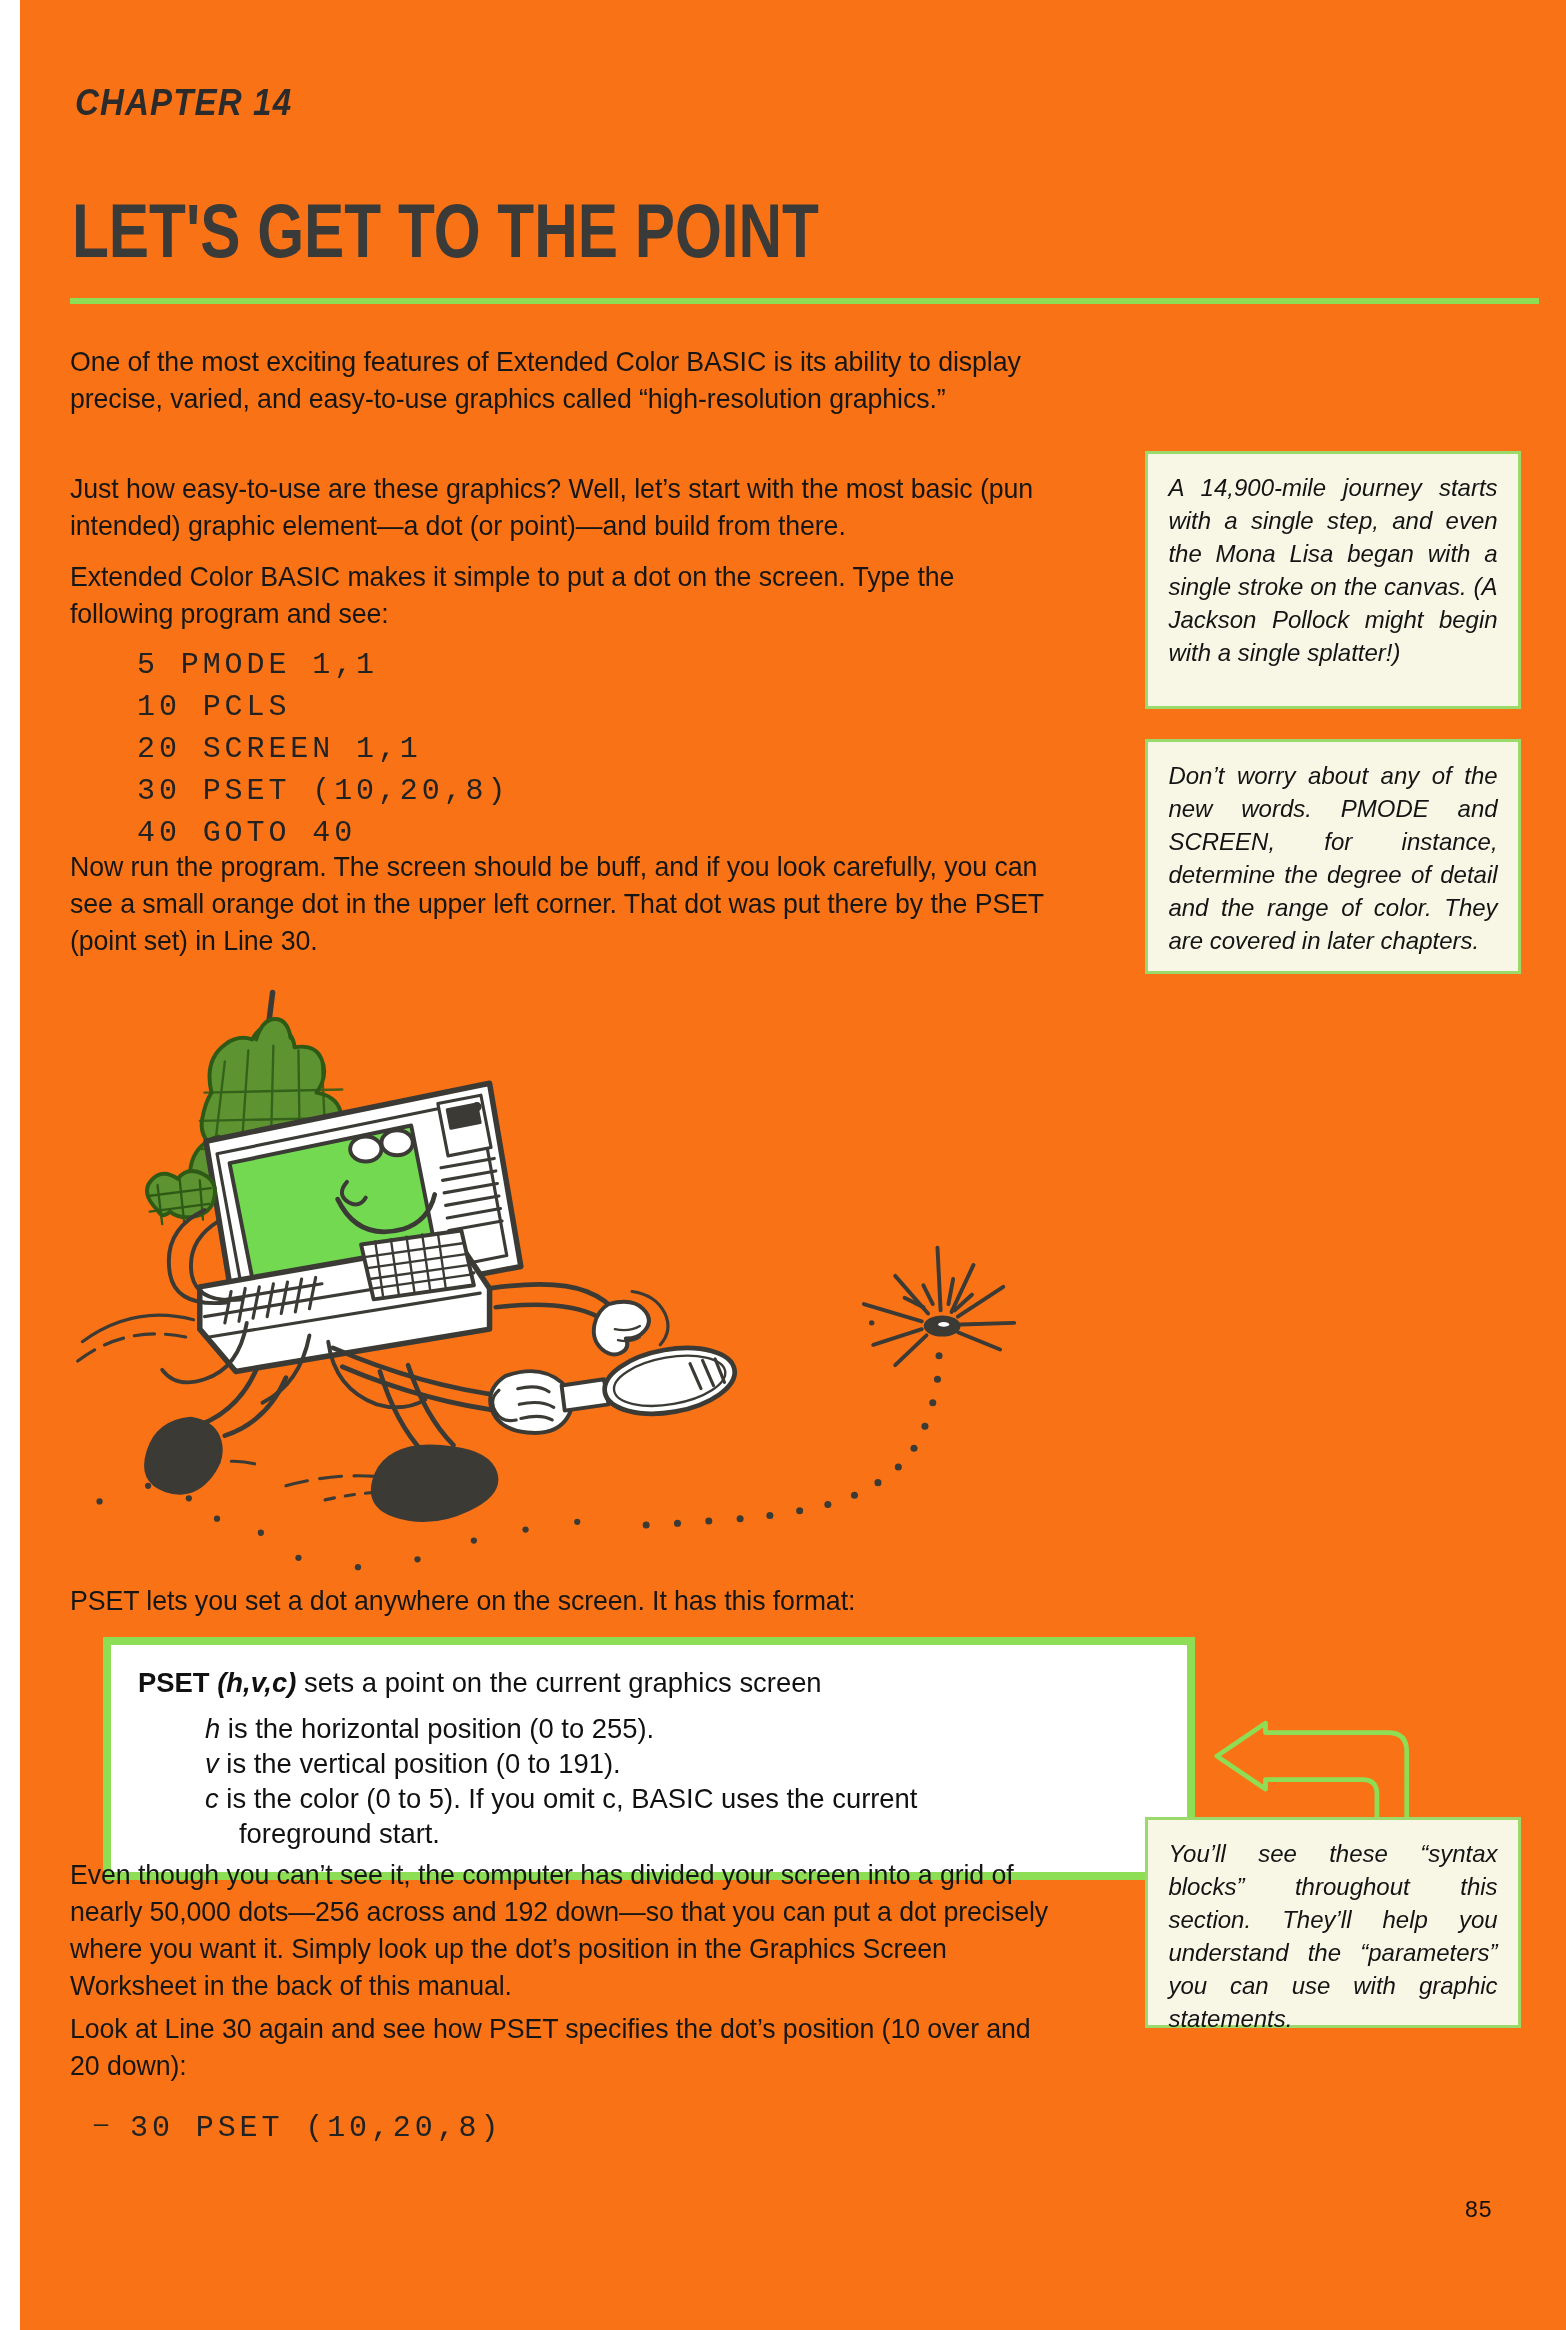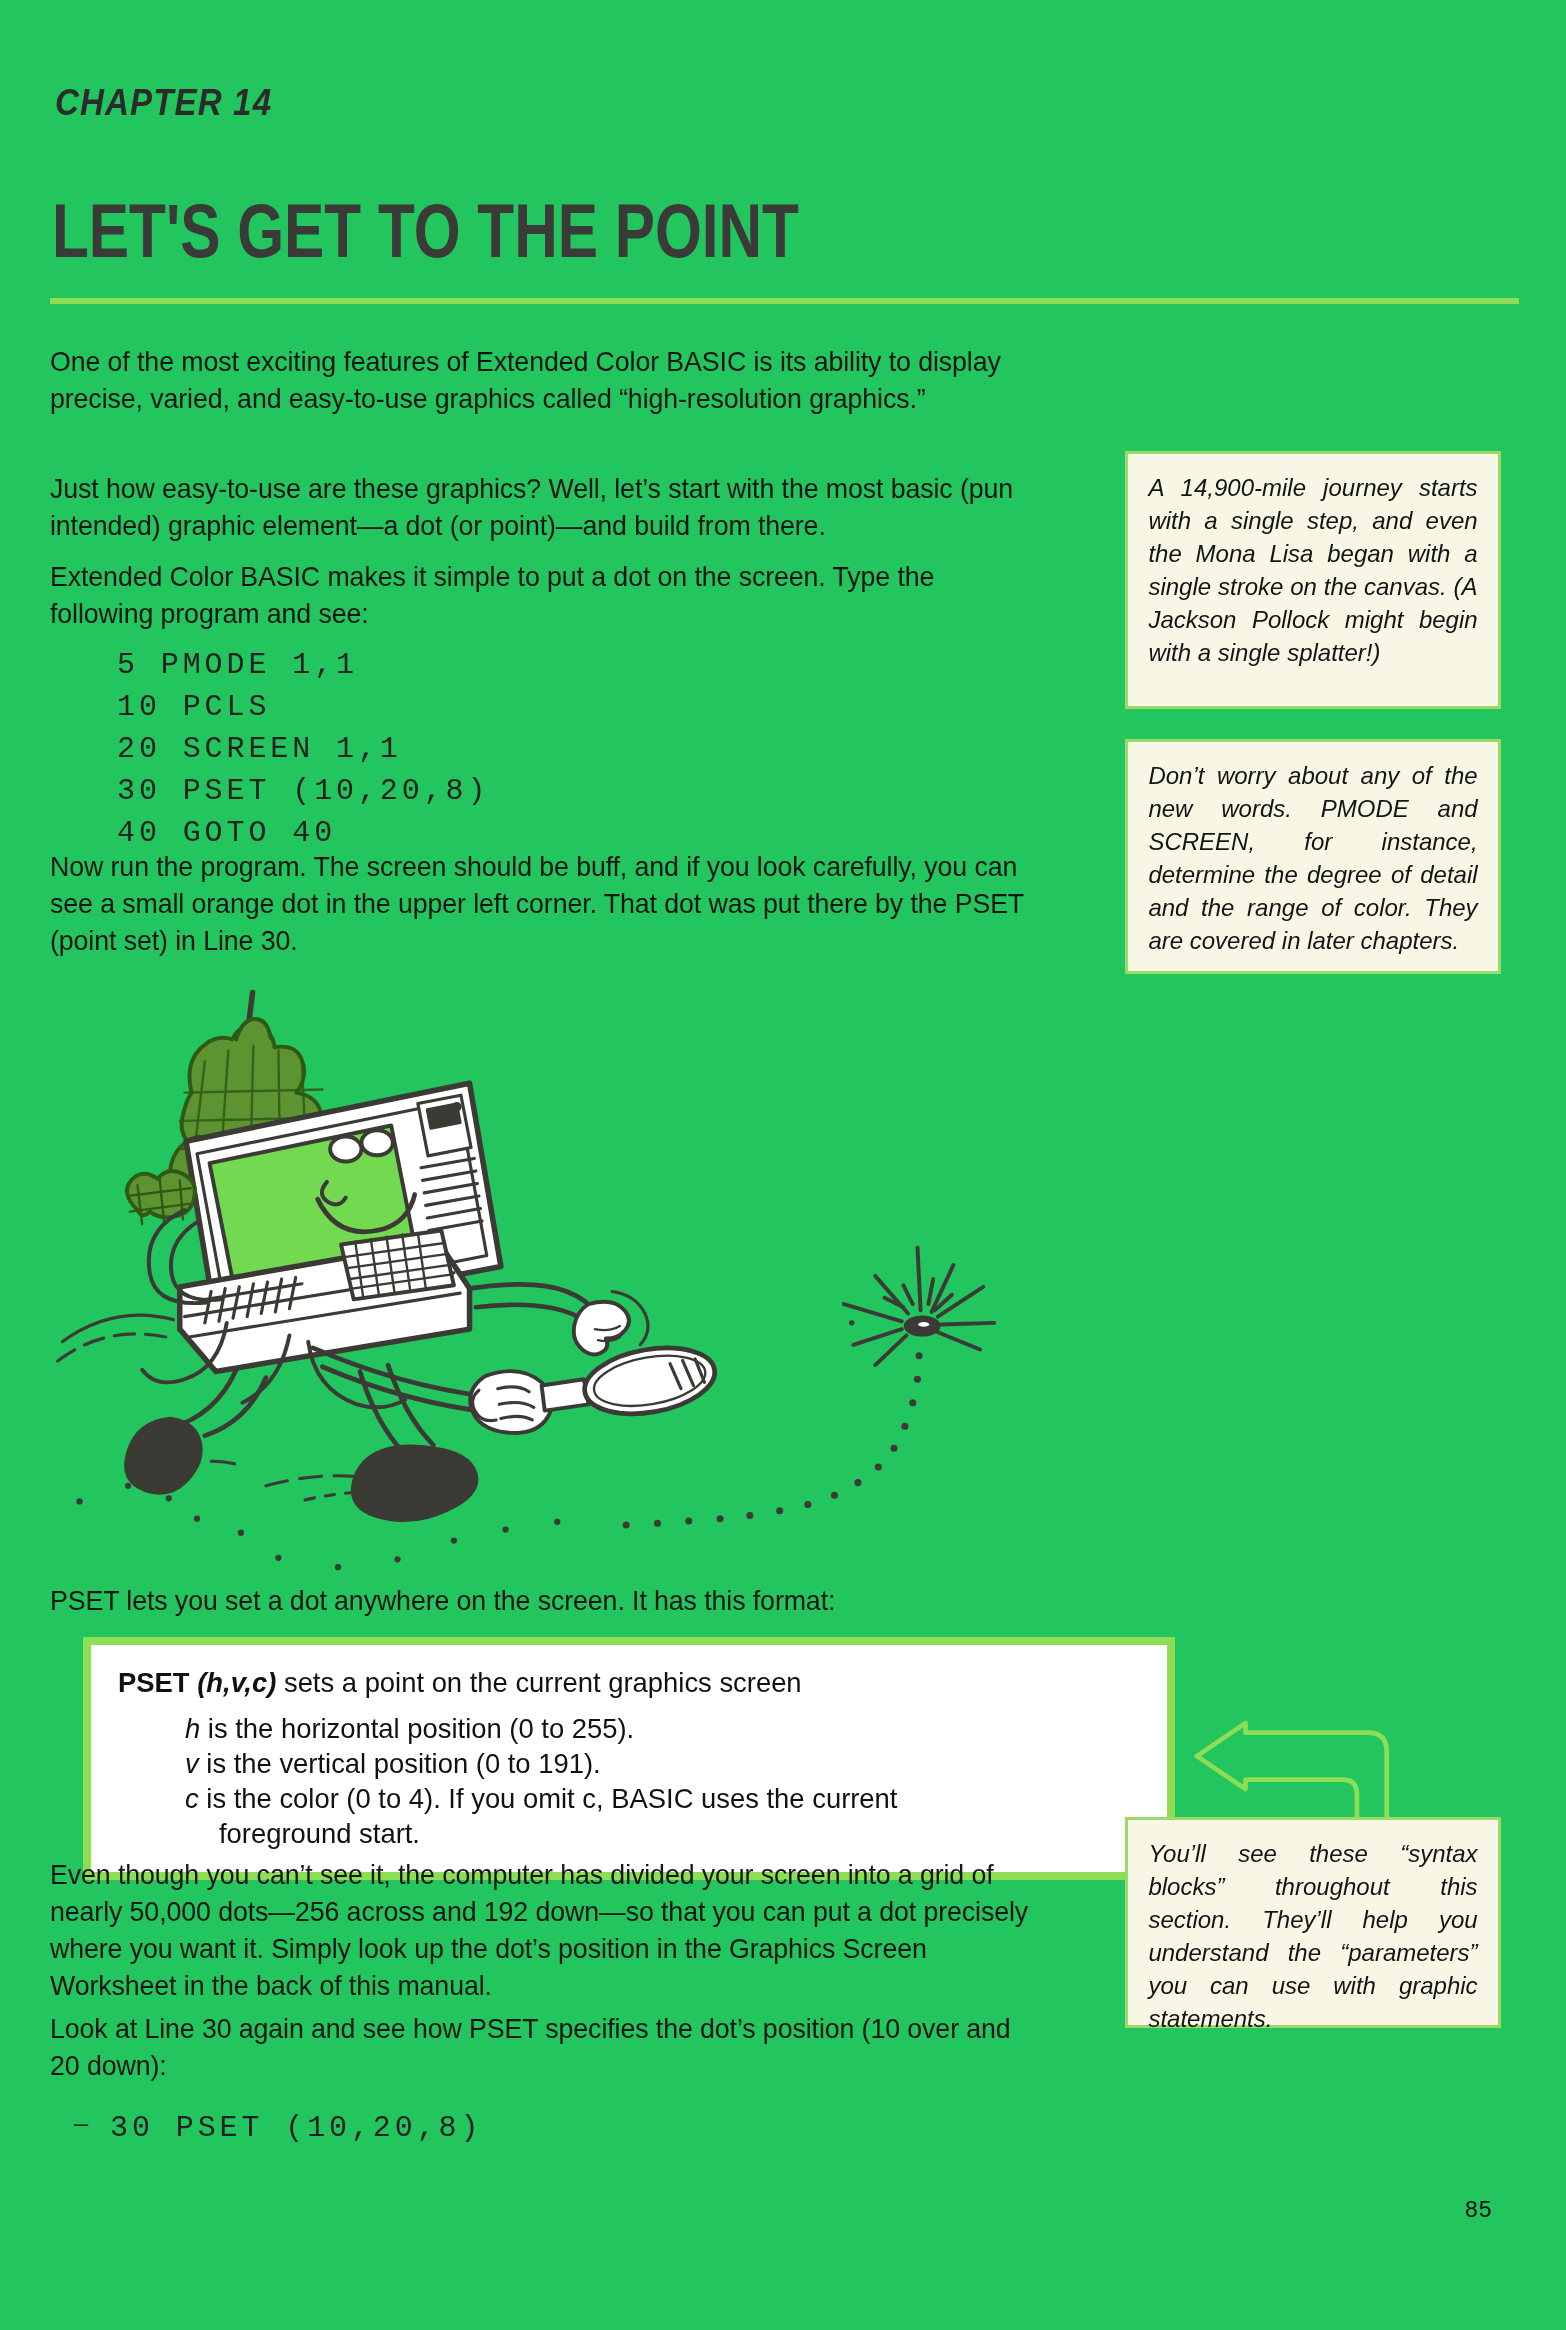--- a/index.html
+++ b/index.html
@@ -13,21 +13,22 @@
     position: relative;
     font-family: "Liberation Sans", sans-serif;
     color: #1a1a1a;
     overflow: hidden;
   }
 
   
   .page {
     position: absolute;
     inset: 0;
-    background: #22c55e;
+    background: #f97316;
+    margin-left: 20px;
   }
 
   
   .chapter-label {
     position: absolute;
     left: 55px;
     top: 82px;
     font-family: "Liberation Sans", sans-serif;
     font-style: italic;
     font-weight: bold;
@@ -462,21 +463,21 @@
       <b>PSET</b><span> </span><i>(h,v,c)</i><span> sets a point on the current graphics screen</span>
     </p>
     <div class="syntax-list">
       <div class="row">
         <i>h</i><span> is the horizontal position (0 to 255).</span>
       </div>
       <div class="row">
         <i>v</i><span> is the vertical position (0 to 191).</span>
       </div>
       <div class="row">
-        <i>c</i><span> is the color (0 to 4). If you omit c, BASIC uses the current</span>
+        <i>c</i><span> is the color (0 to 5). If you omit c, BASIC uses the current</span>
       </div>
       <div class="row syntax-cont">foreground start.</div>
     </div>
   </div>
 
   <div class="callout-arrow">
     <svg viewBox="0 0 260 130" width="204" height="102" xmlns="http://www.w3.org/2000/svg">
       <path d="M252 126 L252 40 Q252 16 228 16 L72 16 L72 4 L10 46 L72 88 L72 76 L196 76 Q214 76 214 94 L214 126" fill="none" stroke="#8ede55" stroke-width="6" stroke-linejoin="round" stroke-linecap="round"></path>
     </svg>
   </div>

